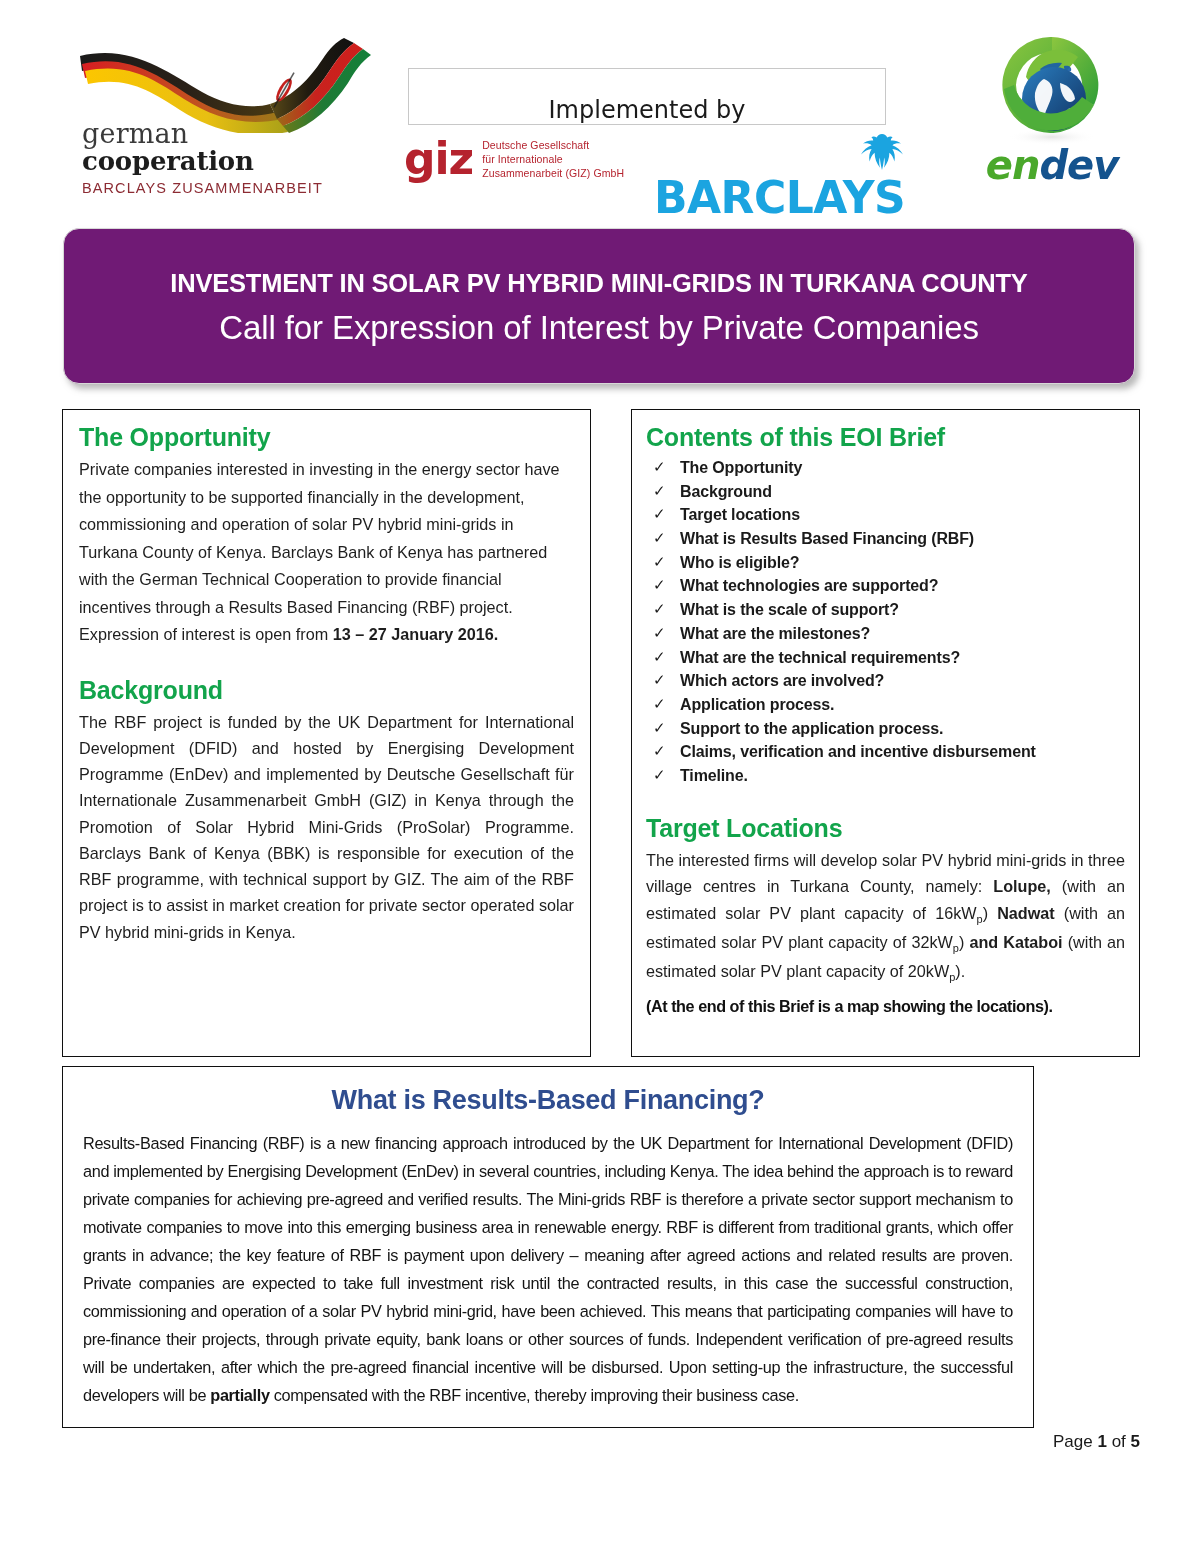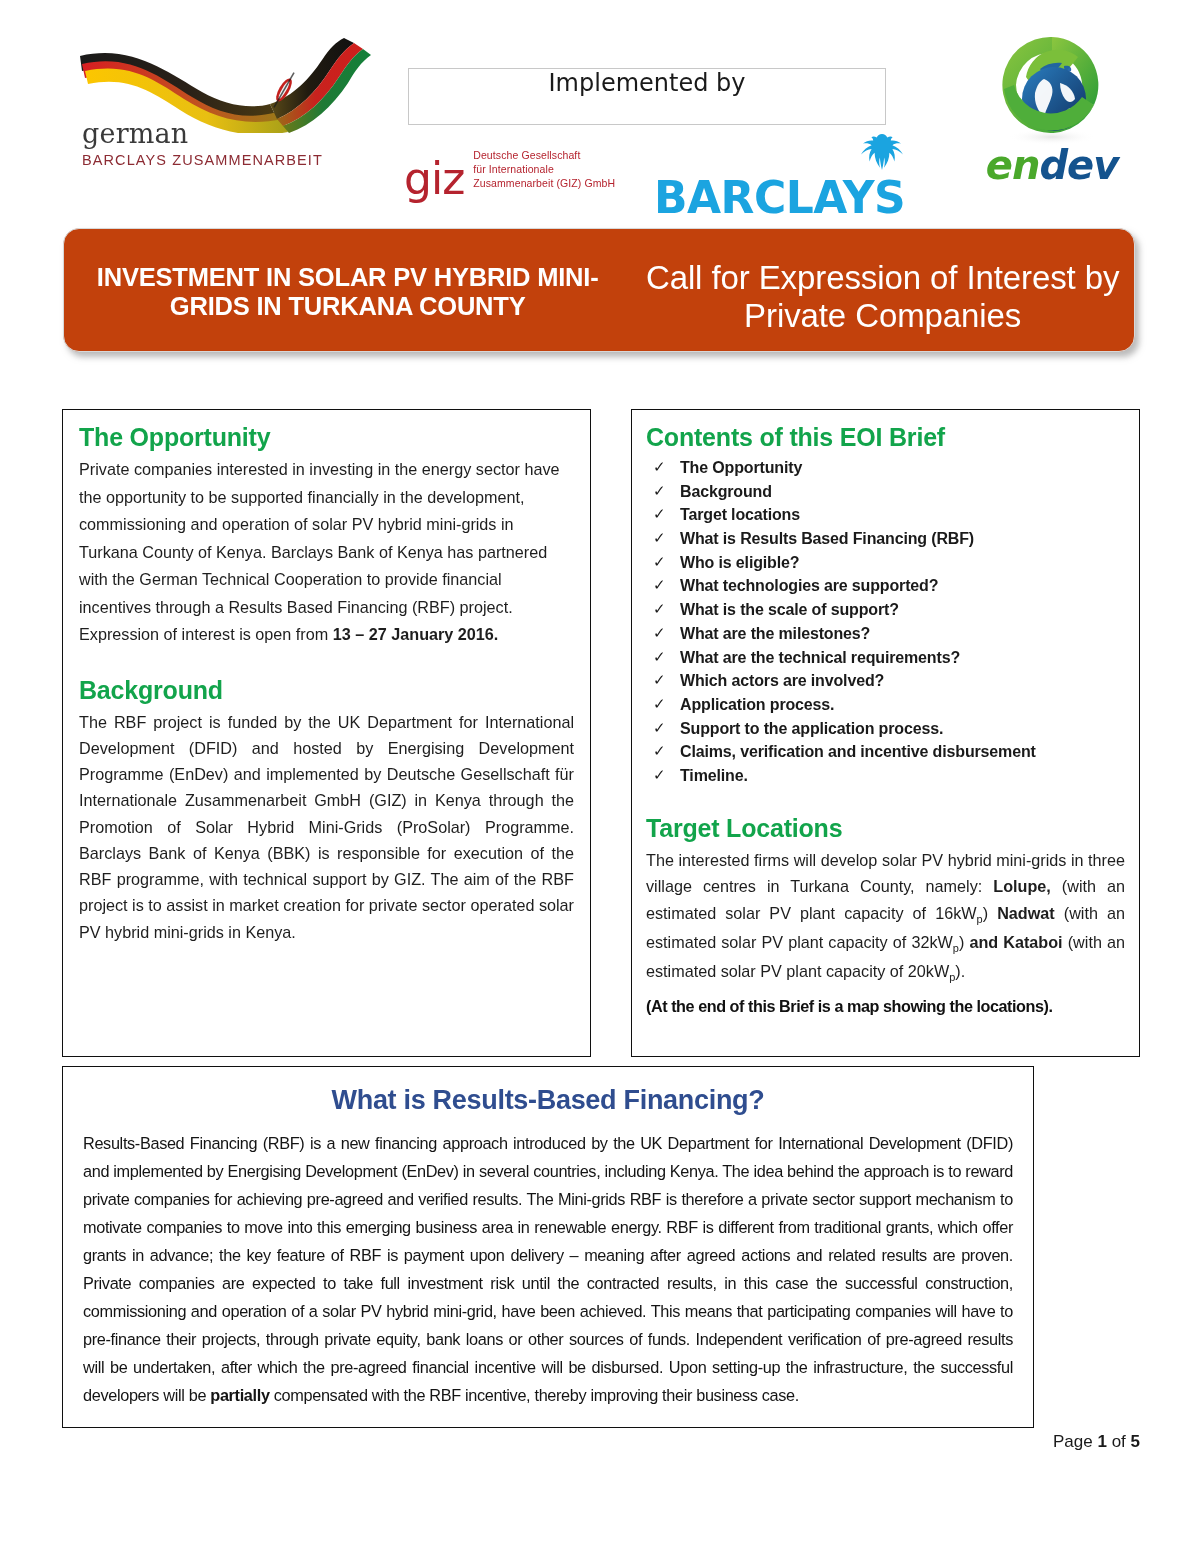--- a/index.html
+++ b/index.html
@@ -46,38 +46,38 @@
     margin-top: 4px;
   }
 
   
   .impl-box {
     position: absolute;
     left: 408px; top: 68px;
     width: 478px; height: 57px;
     border: 1px solid #c8c8c8;
     background: #fff;
-    display: flex; align-items: flex-start; justify-content: center;
+    display: flex; align-items: flex-end; justify-content: center;
   }
   .impl-box span {
     font-size: 24px; color: #1a1a1a;
     font-family: "DejaVu Sans", sans-serif;
   }
 
   
   .giz-logo {
     position: absolute;
     left: 404px; top: 137px;
     display: flex; align-items: center;
   }
   .giz-word {
     font-family: "DejaVu Sans", sans-serif;
-    font-weight: normal; font-size: 44px;
+    font-weight: bold; font-size: 44px;
     color: #b5232e; letter-spacing: -1px;
-    line-height: 1; position: relative; margin-top: 20px;
+    line-height: 1; position: relative;
   }
   .giz-sub {
     margin-left: 9px;
     font-family: "Liberation Sans", sans-serif;
     font-size: 10.5px; color: #b5232e;
     line-height: 1.35; letter-spacing: .1px;
   }
 
   
   .barclays-logo {
@@ -109,26 +109,26 @@
   .endev-dev { color: #14538e; }
 
   
   .banner-wrap {
     position: absolute;
     left: 63px; top: 228px;
     width: 1075px; height: 128px;
   }
   .banner {
     position: absolute; left: 0; top: 0;
-    width: 1072px; height: 124px;
-    background: #c2410c;
+    width: 1072px; height: 156px;
+    background: #701a75;
     border-radius: 16px;
     border: 1px solid #d8d8d8;
     box-shadow: 4px 5px 6px rgba(130,130,130,.55);
-    display: flex; 
+    display: flex; flex-direction: column;
     align-items: center; justify-content: center;
     padding-top: 4px;
   }
   .banner-l1 {
     color: #ffffff; font-weight: bold;
     font-size: 25.5px; letter-spacing: -.2px;
     text-align: center; line-height: 1.15;
   }
   .banner-l2 {
     color: #ffffff; font-size: 33px;
@@ -286,20 +286,21 @@
       <path d="M211,88 C233,80 252,62 267,39 C275,27 281,18 291,11 L299,17 C289,24 283,33 276,45 C260,69 240,87 217,95 Z" fill="url(#kgreen)"></path>
 
       <g transform="translate(212,52) rotate(30)">
         <ellipse cx="0" cy="0" rx="5" ry="13" fill="#c4201d"></ellipse>
         <ellipse cx="0" cy="0" rx="2.2" ry="10" fill="#f2f2f2"></ellipse>
         <rect x="-.8" y="-20" width="1.6" height="40" fill="#1a1a1a" opacity=".7"></rect>
       </g>
     </svg>
     <div class="gc-text">
       <div class="gc-l1">german</div>
+      <div class="gc-l2">cooperation</div>
       <div class="gc-l3">BARCLAYS ZUSAMMENARBEIT</div>
     </div>
   </div>
 
   <div class="impl-box">
     <span>Implemented by</span>
   </div>
 
   <div class="giz-logo">
     <div class="giz-word">giz</div>

